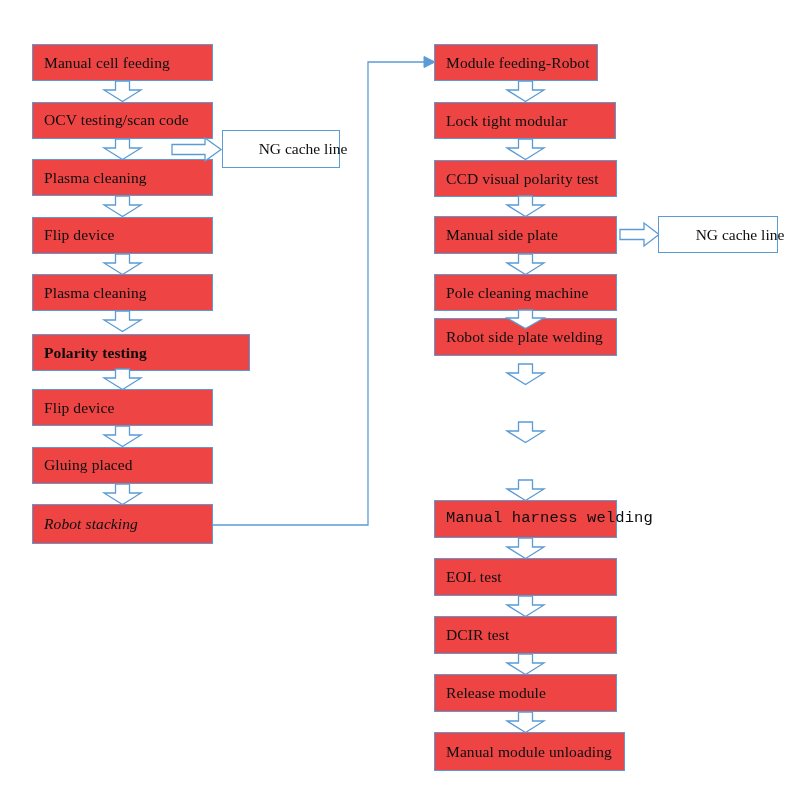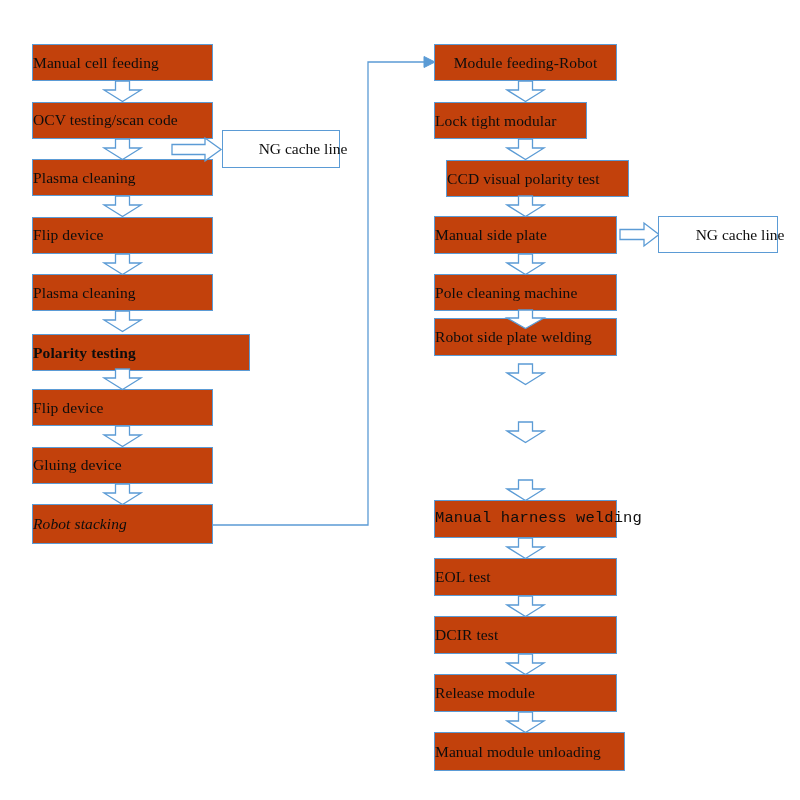--- a/index.html
+++ b/index.html
@@ -14,25 +14,25 @@
     position: relative;
     width: 800px;
     height: 800px;
     background: #ffffff;
     overflow: hidden;
   }
   .proc-box {
     position: absolute;
     box-sizing: border-box;
     border: 1.3px solid #5b9bd5;
-    background: #c2410c;
+    background: #ef4444;
     display: flex;
     align-items: center;
     justify-content: flex-start;
-    padding-left: 0;
+    padding-left: 11px;
     font-size: 15.5px;
     line-height: 1.1;
     color: #0d0d0d;
     letter-spacing: 0.1px;
     white-space: nowrap;
   }
   .ng-box {
     position: absolute;
     box-sizing: border-box;
     border: 1.3px solid #5b9bd5;
@@ -75,21 +75,21 @@
   <div class="proc-box" style="left:32px; top:274px; width:181px; height:37px;">
     <span>Plasma cleaning</span>
   </div>
   <div class="proc-box" style="left:32px; top:334px; width:218px; height:37px;font-weight:bold;">
     <span>Polarity testing</span>
   </div>
   <div class="proc-box" style="left:32px; top:389px; width:181px; height:37px;">
     <span>Flip device</span>
   </div>
   <div class="proc-box" style="left:32px; top:446.5px; width:181px; height:37px;">
-    <span>Gluing device</span>
+    <span>Gluing placed</span>
   </div>
   <div class="proc-box" style="left:32px; top:504px; width:181px; height:40px;font-style:italic;">
     <span>Robot stacking</span>
   </div>
 
   <div class="blockarrow" style="left:100px; top:81px;">
     <svg width="45" height="21" viewBox="0 0 45 21">
       <path d="M15.5 0 L15.5 9 L4 9 L22.5 20.5 L41 9 L29.5 9 L29.5 0 Z" fill="#ffffff" stroke="#5b9bd5" stroke-width="1.3" stroke-linejoin="miter"></path>
     </svg>
   </div>
@@ -138,27 +138,27 @@
     <span>NG cache line</span>
   </div>
 
   <div class="linkline" style="left:210px; top:55px;">
     <svg width="230" height="480" viewBox="0 0 230 480">
       <path d="M3 470 L158 470 L158 7 L214 7" fill="none" stroke="#5b9bd5" stroke-width="1.3"></path>
       <path d="M214 1.5 L225 7 L214 12.5 Z" fill="#5b9bd5" stroke="#5b9bd5" stroke-width="1"></path>
     </svg>
   </div>
 
-  <div class="proc-box" style="left:434px; top:44px; width:183px; height:37px;justify-content:center;">
+  <div class="proc-box" style="left:434px; top:44px; width:164px; height:37px;">
     <span>Module feeding-Robot</span>
   </div>
-  <div class="proc-box" style="left:434px; top:102px; width:153px; height:37px;">
+  <div class="proc-box" style="left:434px; top:102px; width:182px; height:37px;">
     <span>Lock tight modular</span>
   </div>
-  <div class="proc-box" style="left:434px; top:160px; width:183px; height:37px;margin-left:12px;">
+  <div class="proc-box" style="left:434px; top:160px; width:183px; height:37px;">
     <span>CCD visual polarity test</span>
   </div>
   <div class="proc-box" style="left:434px; top:216px; width:183px; height:38px;">
     <span>Manual side plate</span>
   </div>
   <div class="proc-box" style="left:434px; top:274px; width:183px; height:37px;">
     <span>Pole cleaning machine</span>
   </div>
   <div class="proc-box" style="left:434px; top:318px; width:183px; height:38px;">
     <span>Robot side plate welding</span>

